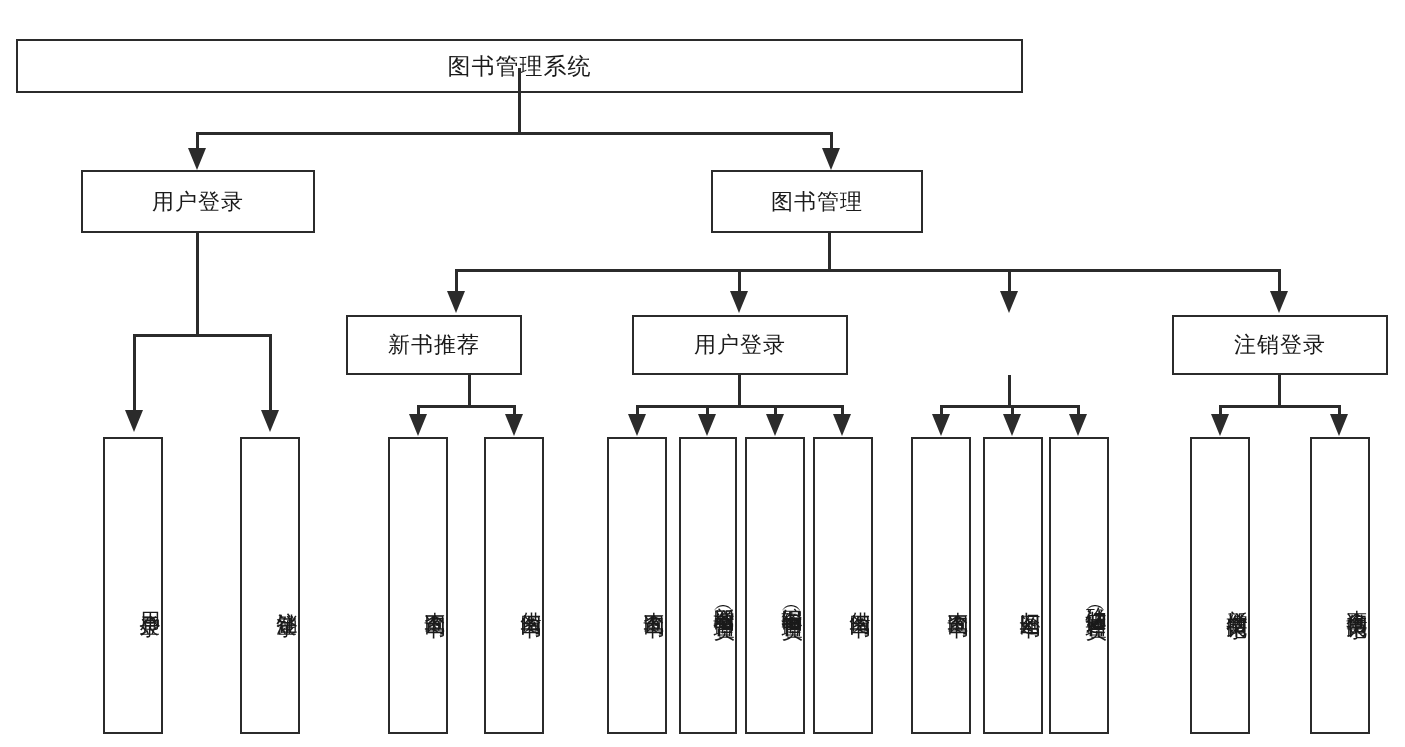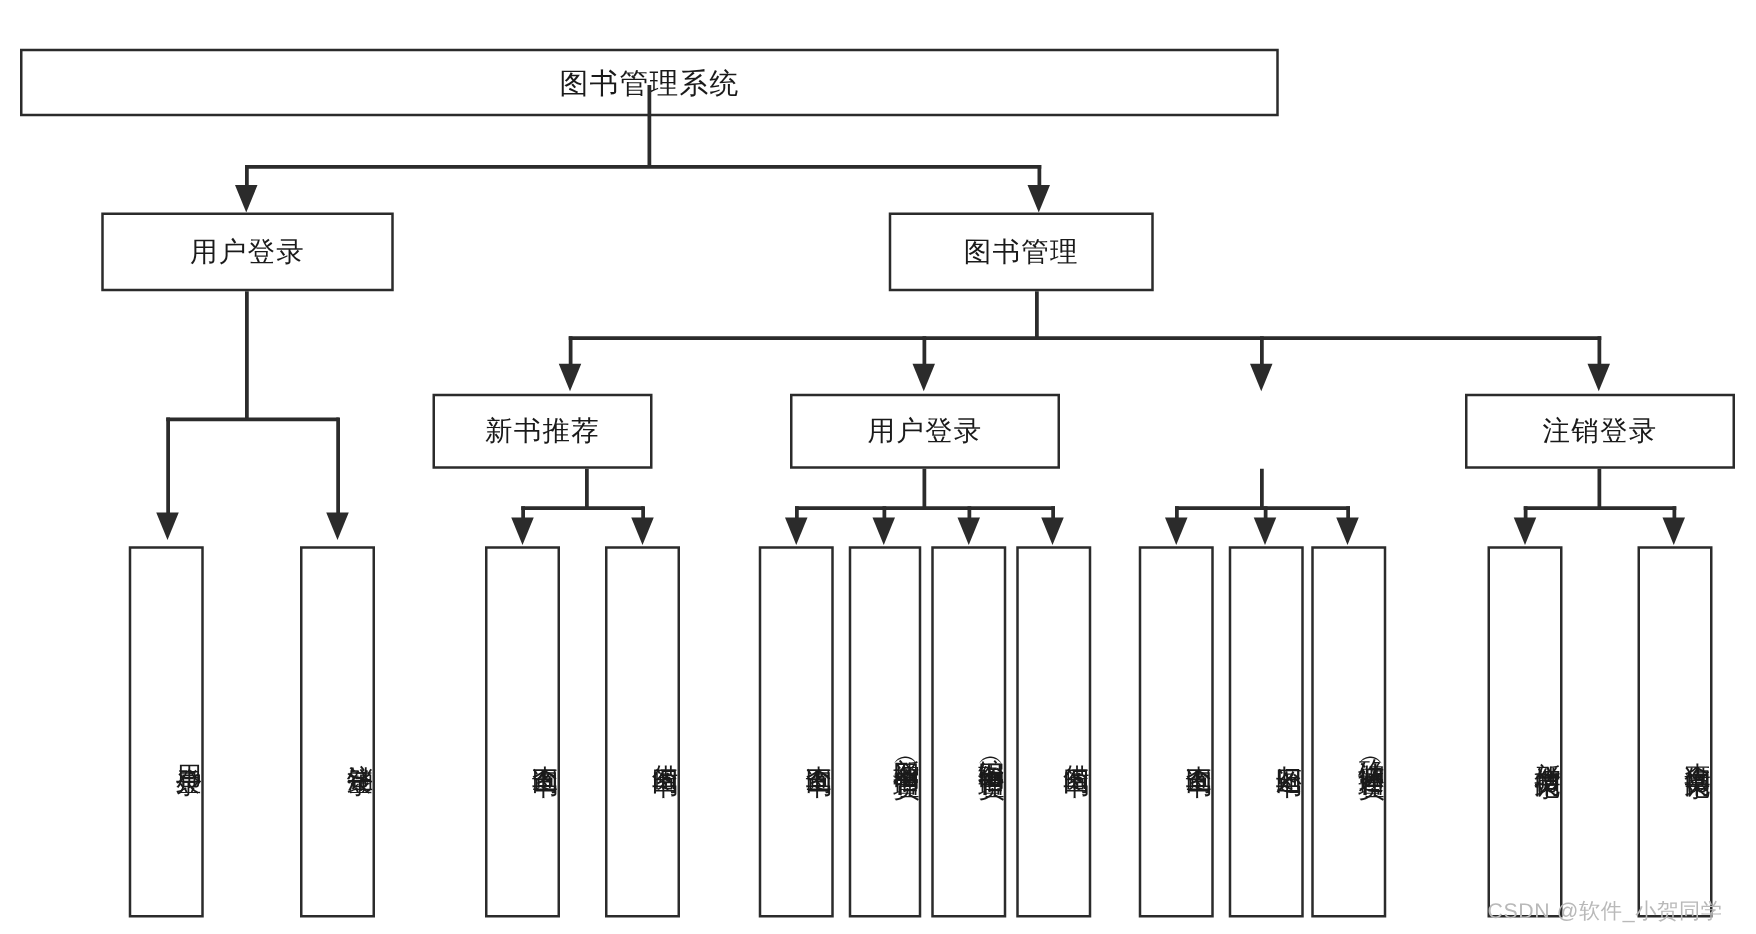--- a/index.html
+++ b/index.html
@@ -193,15 +193,14 @@
   <div class="node vert" style="left:1049px; top:437px; width:60px; height:297px;">
     <span class="vtext">确认归还（管理员）</span>
   </div>
   <div class="node vert" style="left:1190px; top:437px; width:60px; height:297px;">
     <span class="vtext">新增借阅记录</span>
   </div>
   <div class="node vert" style="left:1310px; top:437px; width:60px; height:297px;">
     <span class="vtext">查询借阅记录</span>
   </div>
 
-  <div class="watermark" style="left:1190px; top:717px;">CSDN @软件_小贺同学</div>
 
 </div>
 
 </body></html>

